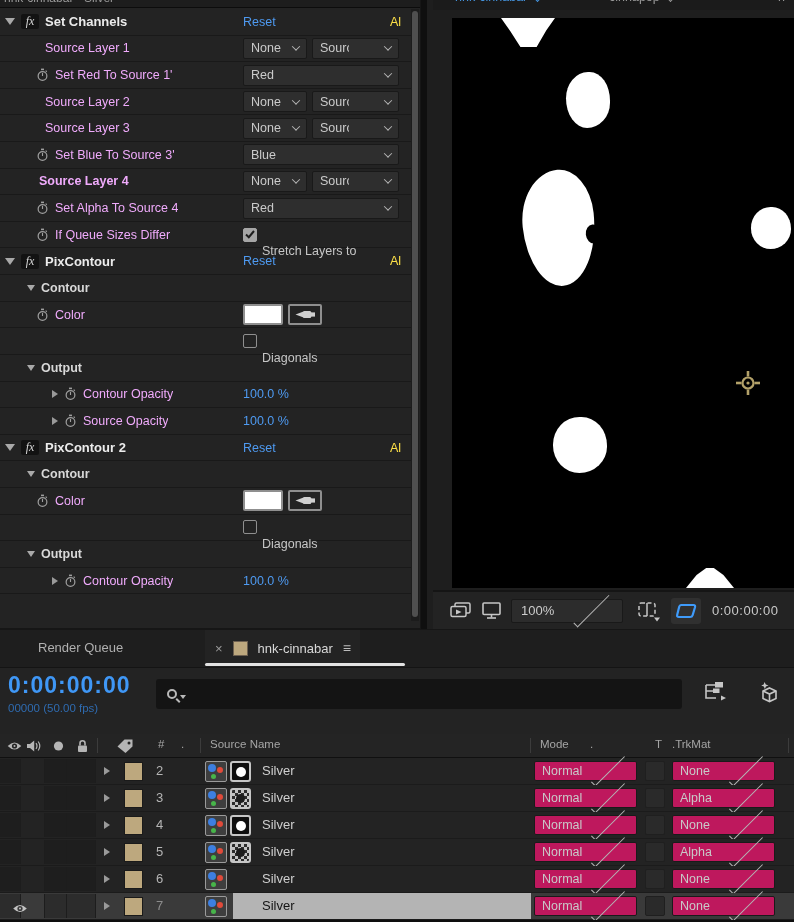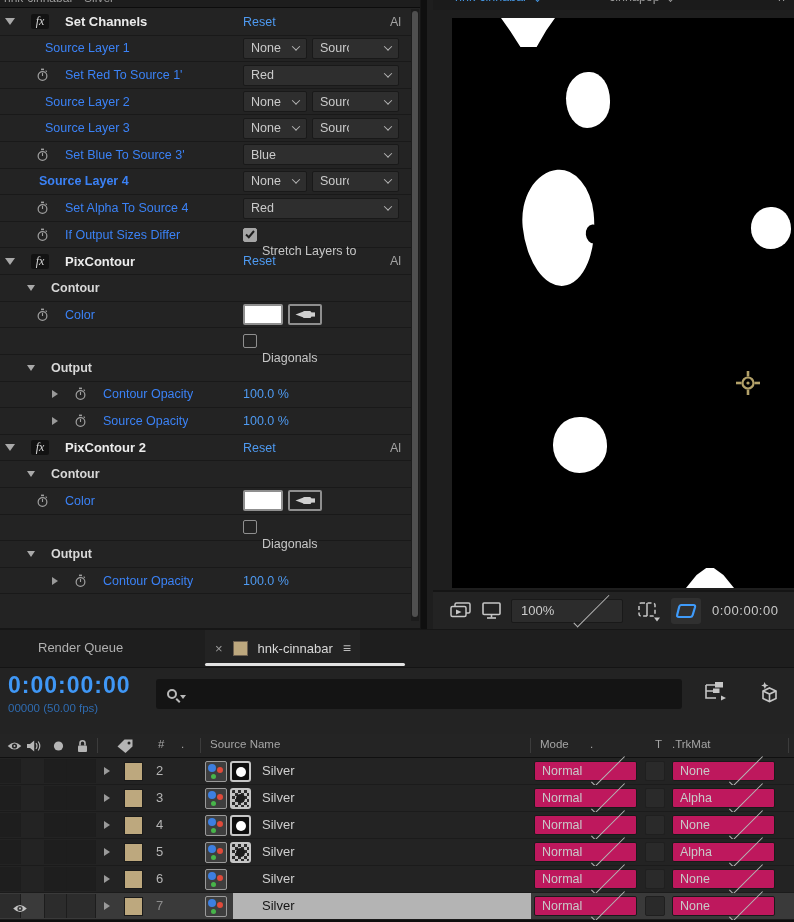--- a/index.html
+++ b/index.html
@@ -6,35 +6,35 @@
   *{box-sizing:border-box;}
   .app{position:relative;width:794px;height:922px;overflow:hidden;background:#161616;
        font-family:"Liberation Sans", sans-serif; -webkit-font-smoothing:antialiased;}
 
   
   .ec-panel{position:absolute;left:0;top:0;width:420px;height:628px;background:#232323;overflow:hidden;}
   .ec-cliptab{position:absolute;left:0;top:0;width:420px;height:8px;background:#1d1d1d;overflow:hidden;border-bottom:1px solid #0c0c0c;}
   .ec-cliptab span{position:absolute;left:4px;top:-9px;font-size:12px;color:#9a9a9a;white-space:nowrap;}
   .ec-rows{position:absolute;left:0;top:9px;width:412px;}
   .ec-row{height:26.61px;position:relative;display:flex;align-items:center;border-bottom:1px solid rgba(0,0,0,.28);}
-  .ec-left{display:flex;align-items:center;gap:16px;overflow:hidden;white-space:nowrap;max-width:240px;}
+  .ec-left{display:flex;align-items:center;gap:6px;overflow:hidden;white-space:nowrap;max-width:240px;}
   .tri-d{width:0;height:0;border-left:5px solid transparent;border-right:5px solid transparent;border-top:7px solid #a9a9a9;display:inline-block;flex:none;}
   .tri-d.sm{border-left-width:4px;border-right-width:4px;border-top-width:6px;}
   .tri-r{width:0;height:0;border-top:4.5px solid transparent;border-bottom:4.5px solid transparent;border-left:6.5px solid #9a9a9a;display:inline-block;flex:none;}
   .fx{display:inline-block;width:18px;height:15px;background:#121212;color:#d6d6d6;
       font-family:"Liberation Serif", serif;font-style:italic;font-size:12px;line-height:14px;text-align:center;border-radius:2px;flex:none;}
   .ec-elabel{font-size:13px;font-weight:bold;color:#ececec;}
   .ec-glabel{font-size:12.5px;font-weight:bold;color:#d8d8d8;}
-  .ec-plabel{font-size:12.5px;color:#3b82f6;overflow:hidden;text-overflow:clip;}
+  .ec-plabel{font-size:12.5px;color:#f0abfc;overflow:hidden;text-overflow:clip;}
   .ec-row.effect .ec-left{padding-left:5px;}
   .ec-row.group .ec-left{padding-left:27px;}
   .sw{display:inline-flex;flex:none;}
   .ec-ctrl{position:absolute;left:243px;top:0;height:100%;width:162px;display:flex;align-items:center;gap:5px;}
   .reset{position:absolute;left:243px;font-size:12.5px;color:#4e9af1;top:50%;transform:translateY(-50%);}
-  .about{position:absolute;right:11px;font-size:12.5px;color:#a3a3a3;top:50%;transform:translateY(-50%);}
+  .about{position:absolute;right:11px;font-size:12.5px;color:#fde047;top:50%;transform:translateY(-50%);}
   .dd{height:21px;background:#2e2e2e;border:1px solid #191919;border-radius:2px;display:flex;align-items:center;
       padding:0 7px;color:#cbcbcb;font-size:12.5px;}
   .dd .ddv{flex:1;overflow:hidden;white-space:nowrap;}
   .dd-a{width:64px;}
   .dd-b{width:87px;gap:32px;}
   .dd-w{width:156px;}
   .chev{width:6px;height:6px;border-left:1.6px solid #b5b5b5;border-bottom:1.6px solid #b5b5b5;transform:rotate(-45deg) translate(1px,-1px);flex:none;margin-left:4px;}
   .swatch{width:40px;height:21px;background:#ffffff;border:2px solid #8f8f8f;border-radius:2px;}
   .dropperbox{width:34px;height:21px;border:2px solid #8f8f8f;border-radius:2px;display:flex;align-items:center;justify-content:center;background:#232323;}
   .cb{width:14px;height:14px;border:1.5px solid #8f8f8f;border-radius:2px;display:inline-flex;align-items:center;justify-content:center;background:transparent;flex:none;}
@@ -261,21 +261,21 @@
         <div class="ec-row prop">
           <div class="ec-left" style="padding-left: 36px;">
             <span class="sw">
               <svg width="13" height="14" viewBox="0 0 14 15">
                 <circle cx="7" cy="8.6" r="4.7" fill="none" stroke="#9f9f9f" stroke-width="1.3"></circle>
                 <line x1="7" y1="8.6" x2="7" y2="5.2" stroke="#9f9f9f" stroke-width="1.2"></line>
                 <rect x="5.4" y="0.6" width="3.2" height="1.7" fill="#9f9f9f"></rect>
                 <line x1="10.4" y1="2.8" x2="11.6" y2="4" stroke="#9f9f9f" stroke-width="1.2"></line>
               </svg>
             </span>
-            <span class="ec-plabel">If Output Sizes Differ</span>
+            <span class="ec-plabel">If Queue Sizes Differ</span>
           </div>
           <div class="ec-ctrl">
             <span class="cb on">
               <svg width="10" height="9" viewBox="0 0 10 9">
                 <path d="M1 4.5 L3.8 7.2 L9 1" fill="none" stroke="#1e1e1e" stroke-width="2"></path>
               </svg>
             </span>
             <span class="cblabel">Stretch Layers to</span>
           </div>
         </div>

